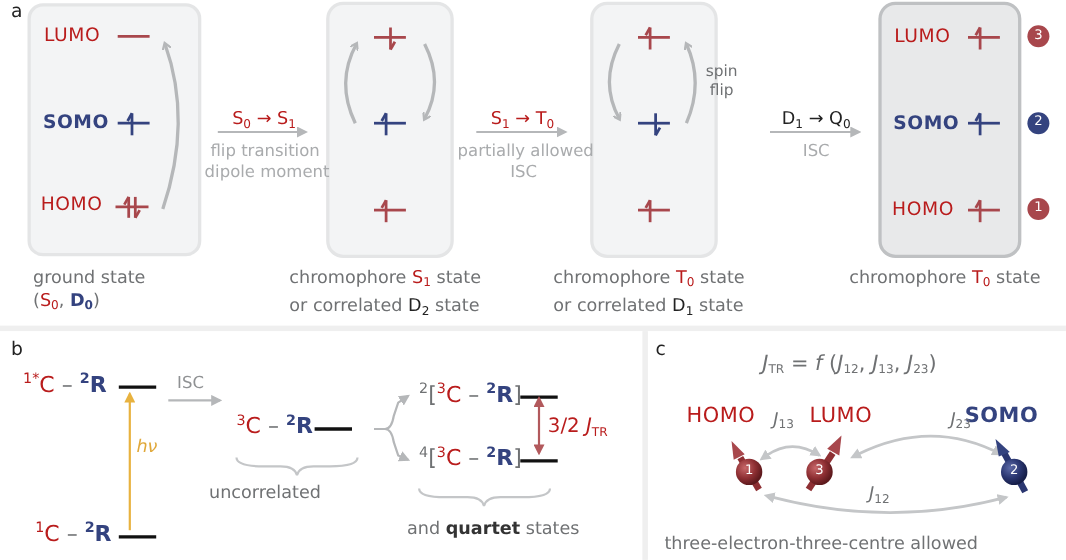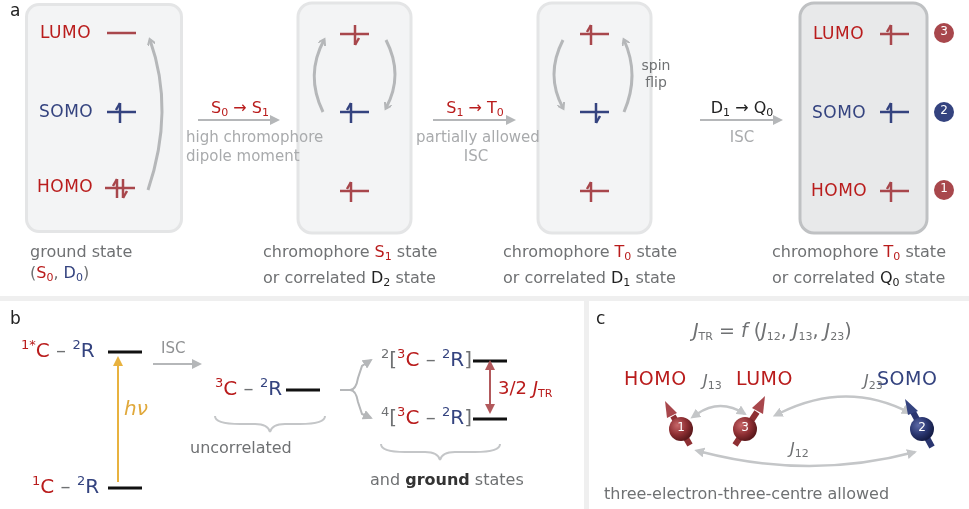--- a/index.html
+++ b/index.html
@@ -2,21 +2,21 @@
 <html><head>
 <meta charset="utf-8">
 <style>
   html,body{margin:0;padding:0;background:#ffffff;}
   body{width:969px;height:509px;position:relative;overflow:hidden;font-family:"DejaVu Sans","Liberation Sans",sans-serif;}
   .abs{position:absolute;}
   .panel-label{position:absolute;font-size:17px;color:#222;font-family:"DejaVu Sans",sans-serif;}
   .card{position:absolute;background:#f3f4f5;border:3px solid #e4e5e6;border-radius:14px;box-sizing:border-box;}
   .orb-label{position:absolute;font-size:17px;letter-spacing:0.5px;}
   .red{color:#b91c1c;}
-  .blue{color:#34437f;}
+  .blue{color:#34437f;font-weight:bold;}
   .grey{color:#a9abad;}
   .dgrey{color:#6f7173;}
   .black{color:#222;}
   .caption{position:absolute;font-size:16px;color:#6f7173;text-align:left;line-height:21px;white-space:nowrap;}
   .arrow-text{position:absolute;font-size:15px;text-align:center;line-height:19px;white-space:nowrap;}
   .sub{font-size:11px;vertical-align:-3px;}
   .sup{font-size:11px;vertical-align:6px;}
   .sep-h{position:absolute;left:0;top:296px;width:969px;height:5px;background:#efefef;}
   .sep-v{position:absolute;left:584px;top:301px;width:5px;height:208px;background:#efefef;}
   .formula{position:absolute;font-size:20px;white-space:nowrap;}
@@ -135,21 +135,21 @@
 
 <div class="abs dgrey" style="left:638px;top:57px;font-size:14px;line-height:17px;text-align:center;width:36px;">
   <div>spin</div>
   <div>flip</div>
 </div>
 
 <div class="arrow-text" style="left:190px;top:98px;width:100px;">
   <div class="red" style="font-size:16px;"><span>S</span><span class="sub">0</span> <span>→</span> <span>S</span><span class="sub">1</span></div>
 </div>
 <div class="arrow-text grey" style="left:186px;top:128px;width:110px;">
-  <div>high chromophore</div>
+  <div>flip transition</div>
   <div>dipole moment</div>
 </div>
 
 <div class="arrow-text" style="left:425px;top:98px;width:100px;">
   <div class="red" style="font-size:16px;"><span>S</span><span class="sub">1</span> <span>→</span> <span>T</span><span class="sub">0</span></div>
 </div>
 <div class="arrow-text grey" style="left:416px;top:128px;width:120px;">
   <div>partially allowed</div>
   <div>ISC</div>
 </div>
@@ -168,21 +168,20 @@
 <div class="caption" style="left:263px;top:241px;width:185px;">
   <div><span>chromophore </span><span class="red">S</span><span class="red sub">1</span><span> state</span></div>
   <div><span>or correlated </span><span class="black">D</span><span class="black sub">2</span><span> state</span></div>
 </div>
 <div class="caption" style="left:503px;top:241px;width:185px;">
   <div><span>chromophore </span><span class="red">T</span><span class="red sub">0</span><span> state</span></div>
   <div><span>or correlated </span><span class="black">D</span><span class="black sub">1</span><span> state</span></div>
 </div>
 <div class="caption" style="left:772px;top:241px;width:185px;">
   <div><span>chromophore </span><span class="red">T</span><span class="red sub">0</span><span> state</span></div>
-  <div><span>or correlated </span><span class="black">Q</span><span class="black sub">0</span><span> state</span></div>
 </div>
 
 <div class="sep-h"></div>
 <div class="sep-v"></div>
 
 <div class="panel-label" style="left:10px;top:308px;">b</div>
 
 <svg class="abs" style="left:0;top:300px;" width="585" height="209">
   <defs>
     <marker id="yh" markerWidth="10" markerHeight="10" refX="8" refY="5" orient="auto" markerUnits="userSpaceOnUse">
@@ -211,39 +210,39 @@
   <line x1="490" y1="68" x2="490" y2="112" stroke="#b2595c" stroke-width="2" marker-end="url(#rh)" marker-start="url(#rt)"></line>
   <path d="M381,144 Q381,152 405,152 L425,152 Q438,152 440,160 Q442,152 455,152 L475,152 Q500,152 500,144" fill="none" stroke="#c4c6c8" stroke-width="2"></path>
 </svg>
 
 <div class="formula" style="left:21px;top:337px;">
   <span class="red sup">1*</span><span class="red">C</span><span class="dgrey"> – </span><span class="blue sup">2</span><span class="blue">R</span>
 </div>
 <div class="formula" style="left:32px;top:473px;">
   <span class="red sup">1</span><span class="red">C</span><span class="dgrey"> – </span><span class="blue sup">2</span><span class="blue">R</span>
 </div>
-<div class="abs ital" style="left:124px;top:396px;font-size:20px;color:#e0a83a;">hν</div>
+<div class="abs ital" style="left:124px;top:396px;font-size:16px;color:#e0a83a;">hν</div>
 <div class="abs grey" style="left:161px;top:339px;font-size:15px;color:#8f9193;">ISC</div>
 <div class="formula" style="left:215px;top:375px;">
   <span class="red sup">3</span><span class="red">C</span><span class="dgrey"> – </span><span class="blue sup">2</span><span class="blue">R</span>
 </div>
 <div class="caption" style="left:190px;top:437px;width:160px;">
   <div>uncorrelated</div>
 </div>
 <div class="formula" style="left:381px;top:346px;">
   <span class="dgrey sup">2</span><span class="dgrey">[</span><span class="red sup">3</span><span class="red">C</span><span class="dgrey"> – </span><span class="blue sup">2</span><span class="blue">R</span><span class="dgrey">]</span>
 </div>
 <div class="formula" style="left:381px;top:404px;">
   <span class="dgrey sup">4</span><span class="dgrey">[</span><span class="red sup">3</span><span class="red">C</span><span class="dgrey"> – </span><span class="blue sup">2</span><span class="blue">R</span><span class="dgrey">]</span>
 </div>
 <div class="abs red" style="left:498px;top:377px;font-size:18px;white-space:nowrap;">
   <span>3/2</span> <span class="ital">J</span><span class="sub">TR</span>
 </div>
 <div class="caption" style="left:370px;top:469px;width:140px;">
-  <div><span>and </span><span class="bold">ground</span><span> states</span></div>
+  <div><span>and </span><span class="bold">quartet</span><span> states</span></div>
 </div>
 
 <div class="panel-label" style="left:596px;top:308px;">c</div>
 
 <div class="abs dgrey" style="left:693px;top:319px;font-size:19px;white-space:nowrap;">
   <span class="ital">J</span><span class="sub">TR</span><span> = </span><span class="ital">f</span> (<span class="ital">J</span><span class="sub">12</span>, <span class="ital">J</span><span class="sub">13</span>, <span class="ital">J</span><span class="sub">23</span>)
 </div>
 
 <div class="orb-label red" style="left:624px;top:367px;font-size:19px;">HOMO</div>
 <div class="orb-label red" style="left:736px;top:367px;font-size:19px;">LUMO</div>

